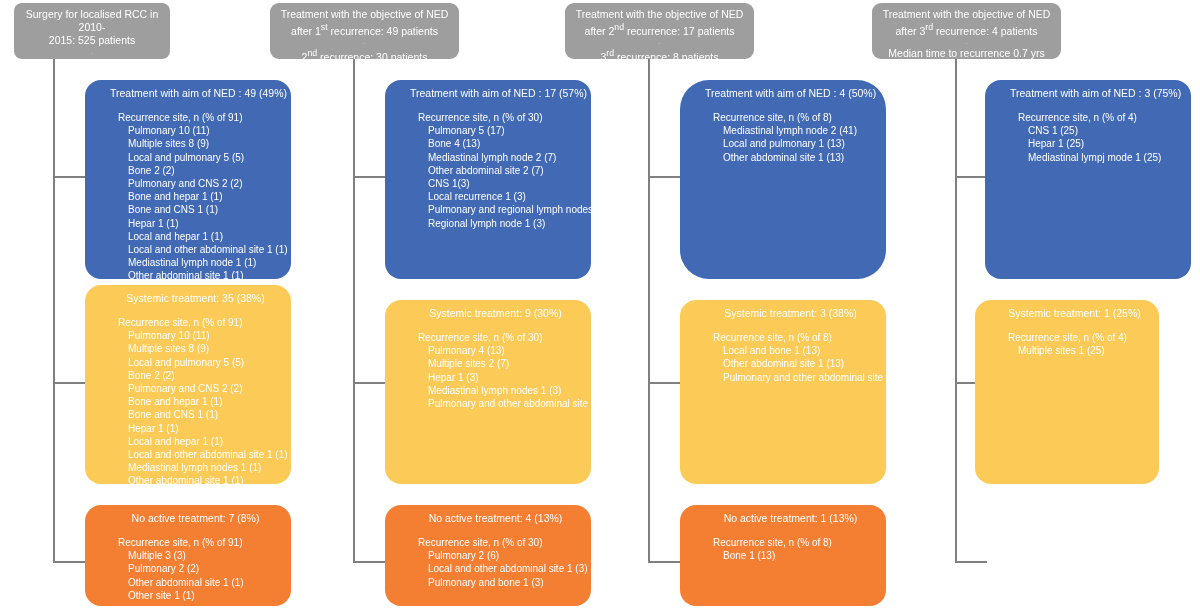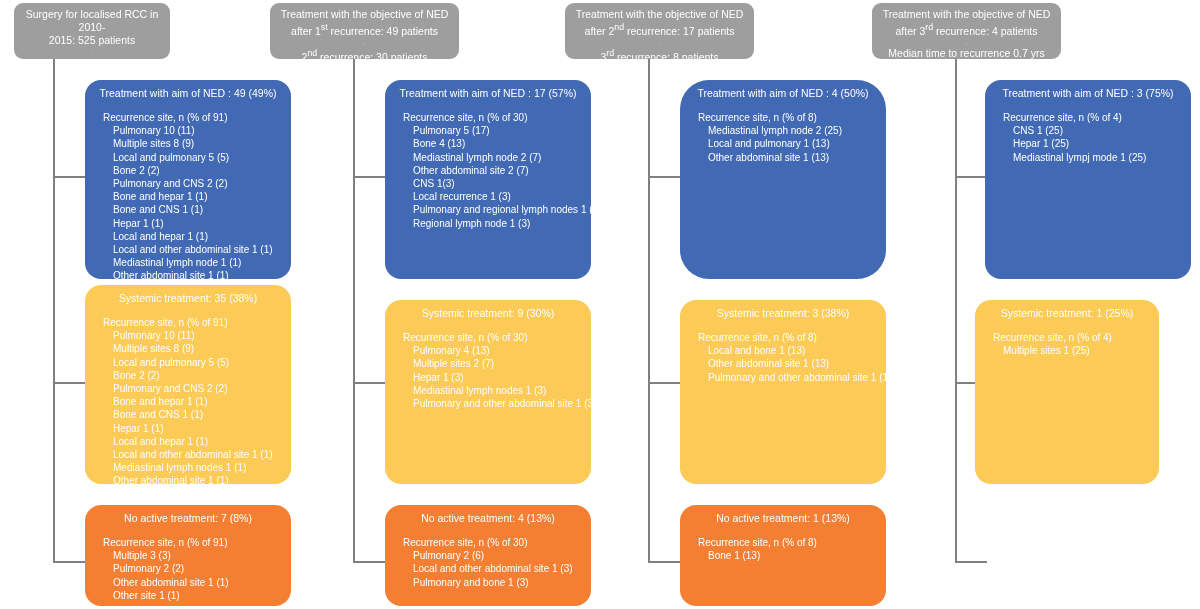--- a/index.html
+++ b/index.html
@@ -48,21 +48,21 @@
     height: 2px;
     background: #808080;
   }
 
   
   .cbox {
     position: absolute;
     border-radius: 16px;
     box-sizing: border-box;
     color: #ffffff;
-    padding: 7px 10px 8px 10px;
+    padding: 7px 10px 8px 25px;
     overflow: hidden;
   }
   .cbox.blue   { background: #4169b4; }
   .cbox.yellow { background: #fcca57; }
   .cbox.orange { background: #f47f33; }
 
   .cbox .title {
     text-align: center;
     font-size: 10.5px;
     line-height: 13px;
@@ -84,21 +84,21 @@
     line-height: 13.2px;
     padding-left: 18px;
     white-space: nowrap;
   }
 </style>
 </head>
 <body>
 
 <div class="canvas">
 
-  <div class="header-box" style="left:14px; top:3px; width:156px; height:56px;">
+  <div class="header-box" style="left:14px; top:3px; width:156px; height:56px;border-radius:8px;">
     <div>Surgery for localised RCC in 2010-</div>
     <div>2015: 525 patients</div>
     <div class="spacer">-</div>
     <div><span>1</span><sup>st</sup><span> recurrence:  91 patients</span></div>
     <div>Median time to recurrence 7.5 yrs</div>
   </div>
 
   <div class="conn-trunk" style="left:53px; top:59px; height:504px;"></div>
   <div class="conn-branch" style="left:53px; top:176px; width:34px;"></div>
   <div class="conn-branch" style="left:53px; top:382px; width:34px;"></div>
@@ -215,21 +215,21 @@
 
   <div class="conn-trunk" style="left:648px; top:59px; height:504px;"></div>
   <div class="conn-branch" style="left:648px; top:176px; width:34px;"></div>
   <div class="conn-branch" style="left:648px; top:382px; width:34px;"></div>
   <div class="conn-branch" style="left:648px; top:561px; width:34px;"></div>
 
   <div class="cbox blue" style="left:680px; top:80px; width:206px; height:199px;border-radius:29px;">
     <div class="title">Treatment with aim of NED : 4 (50%)</div>
     <div class="sublabel">Recurrence site, n (% of 8)</div>
     <ul>
-      <li>Mediastinal lymph node 2 (25)</li>
+      <li>Mediastinal lymph node 2 (41)</li>
       <li>Local and pulmonary 1 (13)</li>
       <li>Other abdominal site 1 (13)</li>
     </ul>
   </div>
 
   <div class="cbox yellow" style="left:680px; top:300px; width:206px; height:184px;">
     <div class="title">Systemic treatment: 3 (38%)</div>
     <div class="sublabel">Recurrence site, n (% of 8)</div>
     <ul>
       <li>Local and bone 1 (13)</li>

